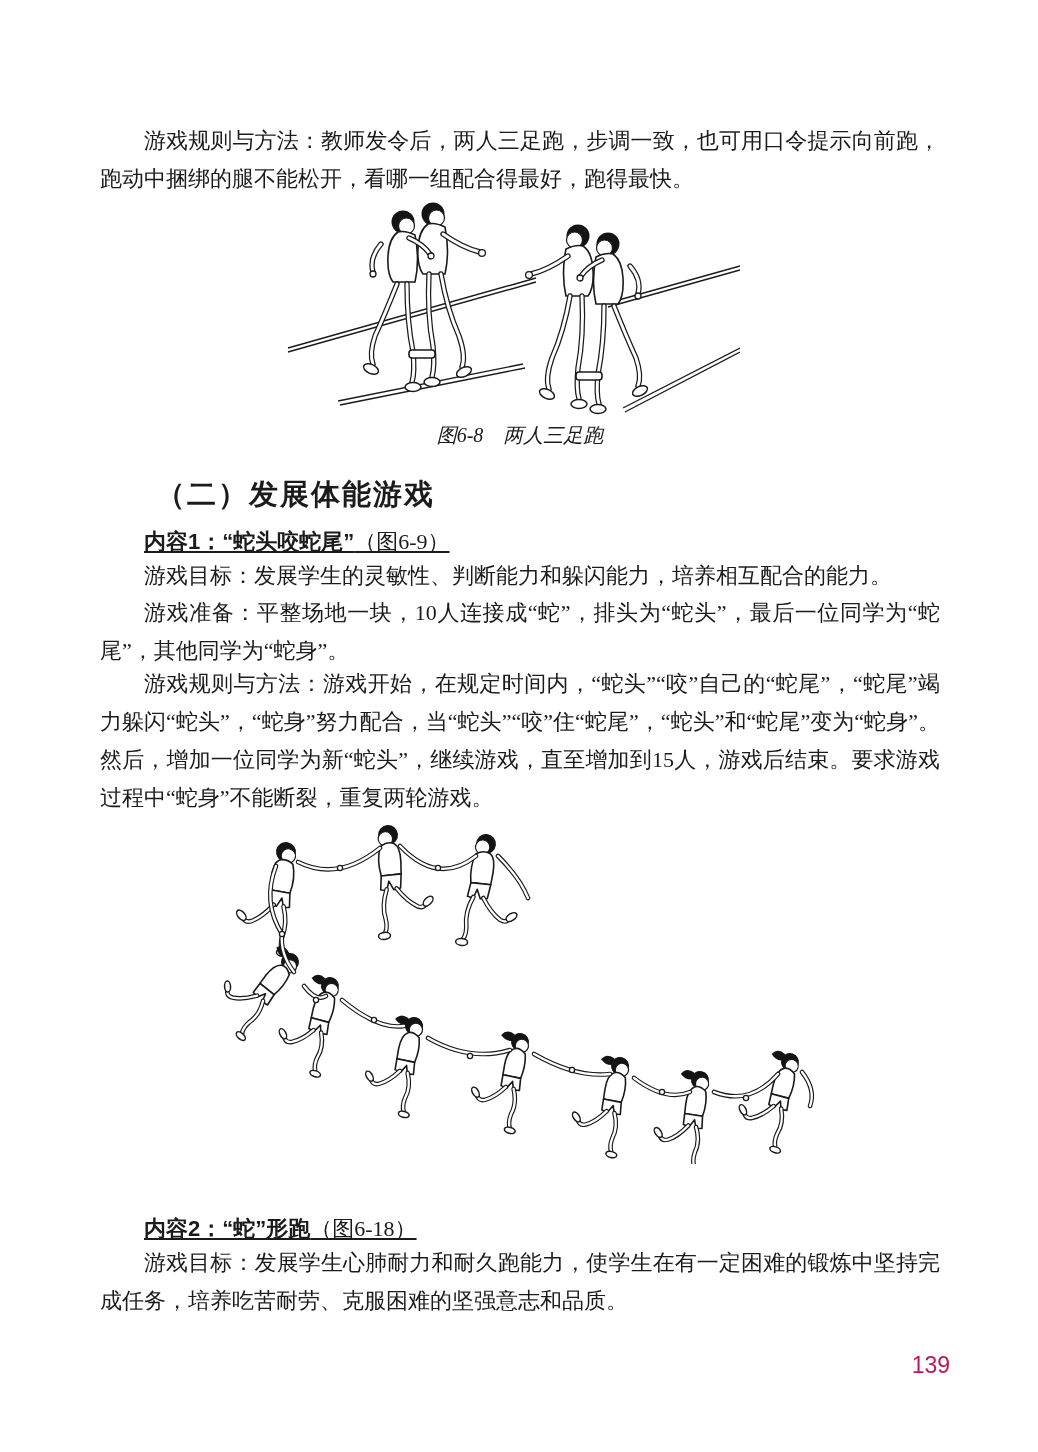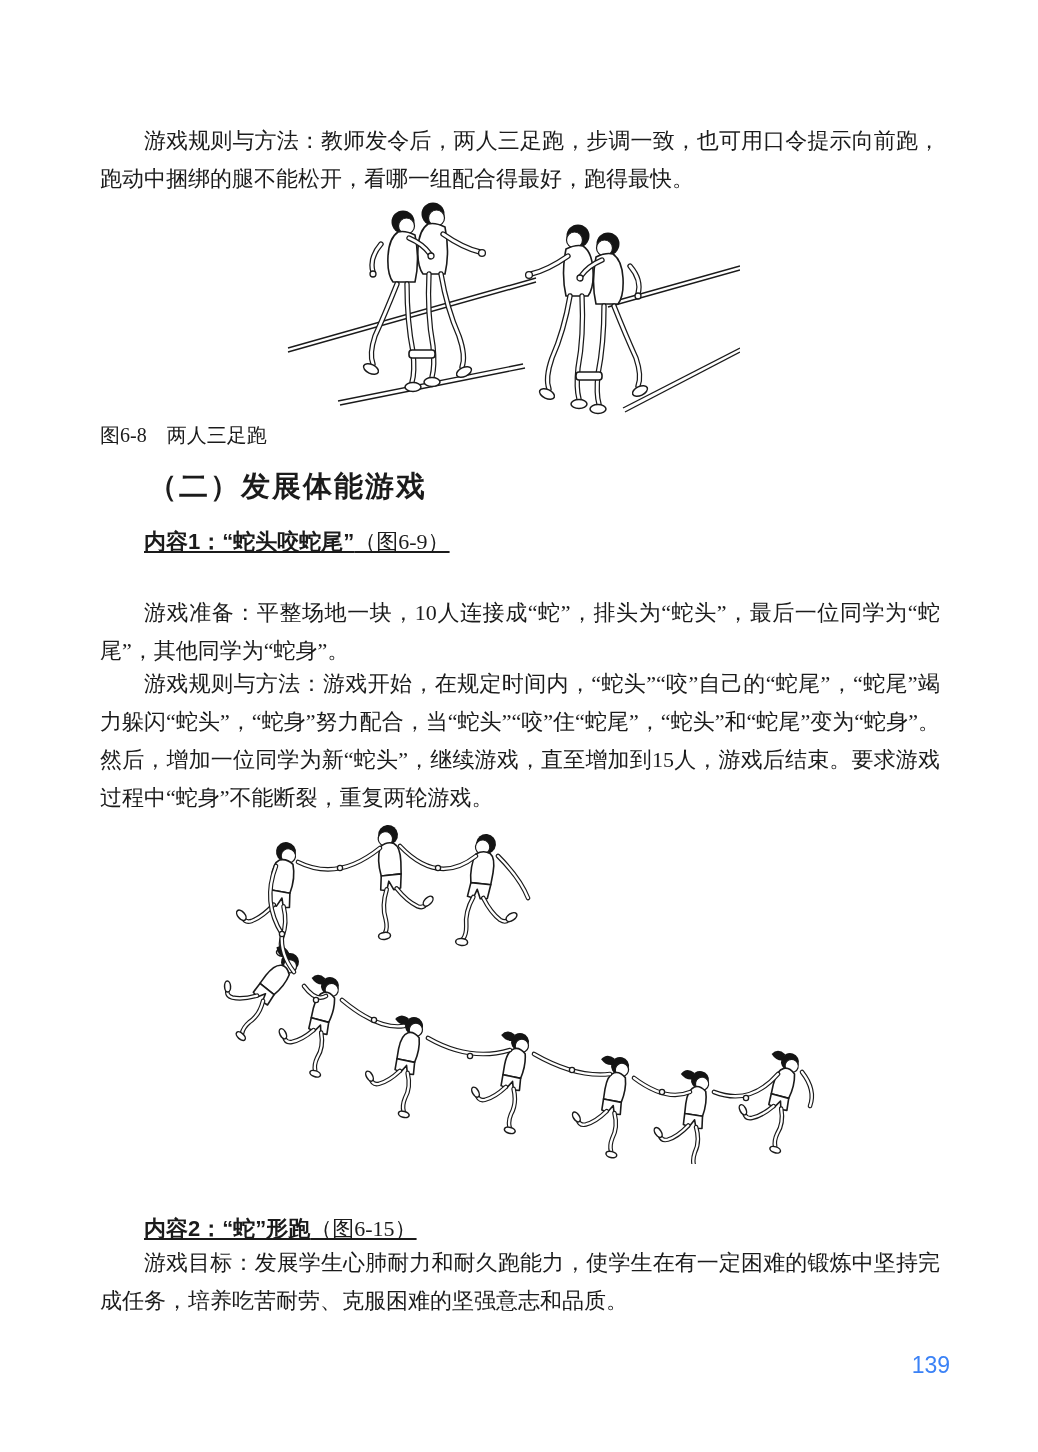--- a/index.html
+++ b/index.html
@@ -1,28 +1,28 @@
 <!DOCTYPE html>
 <html><head>
 <meta charset="utf-8">
 <style>
   html,body{margin:0;padding:0;background:#ffffff;}
   .page{position:relative;width:1038px;height:1452px;background:#fff;
         font-family:"Liberation Serif",serif;color:#1b1b1b;overflow:hidden;}
   .para{position:absolute;left:100px;width:840px;font-size:22px;line-height:38px;
         text-align:justify;text-indent:2em;margin:0;}
-  .caption{position:absolute;left:100px;width:840px;
-        font-size:20px;margin:0;}
-  .h2{position:absolute;left:148px;margin:0;
+  .caption{position:absolute;left:100px;width:840px;text-align:center;
+        font-size:20px;font-style:italic;margin:0;}
+  .h2{position:absolute;left:148px;margin:8px;
         font-family:"Liberation Sans",sans-serif;font-weight:700;font-size:29px;letter-spacing:2px;}
   .item{position:absolute;left:100px;width:840px;font-size:22px;line-height:30px;text-indent:2em;margin:0;text-decoration:underline;}
   .item .b{font-family:"Liberation Sans",sans-serif;font-weight:700;}
   .item .r{font-family:"Liberation Serif",serif;font-weight:400;}
   .pagenum{position:absolute;top:1352px;right:88px;
-        font-family:"Liberation Sans",sans-serif;font-size:23px;color:#3b82f6;}
+        font-family:"Liberation Sans",sans-serif;font-size:23px;color:#be185d;}
   .figwrap{position:absolute;}
   
   .f{fill:#fff;stroke:#1a1a1a;stroke-width:1.6;stroke-linejoin:round;}
   .hb{fill:#141414;stroke:none;}
   .face{fill:#fff;stroke:#1a1a1a;stroke-width:1.2;}
   .lane{stroke:#1a1a1a;stroke-width:1.4;fill:none;}
   .lb{fill:none;stroke:#1a1a1a;stroke-width:5.4;stroke-linecap:round;}
   .lw{fill:none;stroke:#fff;stroke-width:2.9;stroke-linecap:round;}
   .sb{fill:none;stroke:#1a1a1a;stroke-width:4.6;stroke-linecap:round;}
   .sw{fill:none;stroke:#fff;stroke-width:2.3;stroke-linecap:round;}
@@ -95,20 +95,21 @@
       </g>
     </svg>
   </div>
 
   <p class="caption" style="top:422px;">图6-8　两人三足跑</p>
 
   <h2 class="h2" style="top:467px;">（二）发展体能游戏</h2>
 
   <p class="item" style="top:527px;"><span class="b">内容1：“蛇头咬蛇尾”</span><span class="r">（图6-9）</span></p>
 
+  <p class="para" style="top:557px;">游戏目标：发展学生的灵敏性、判断能力和躲闪能力，培养相互配合的能力。</p>
   <p class="para" style="top:594px;">游戏准备：平整场地一块，10人连接成“蛇”，排头为“蛇头”，最后一位同学为“蛇尾”，其他同学为“蛇身”。</p>
   <p class="para" style="top:665px;">游戏规则与方法：游戏开始，在规定时间内，“蛇头”“咬”自己的“蛇尾”，“蛇尾”竭力躲闪“蛇头”，“蛇身”努力配合，当“蛇头”“咬”住“蛇尾”，“蛇头”和“蛇尾”变为“蛇身”。然后，增加一位同学为新“蛇头”，继续游戏，直至增加到15人，游戏后结束。要求游戏过程中“蛇身”不能断裂，重复两轮游戏。</p>
 
   <div class="figwrap" style="top:816px;left:198px;width:662px;height:348px;">
     <svg width="662" height="348" viewBox="0 0 662 348">
       <defs>
         <g id="kboy">
           <circle class="hb" cx="0" cy="0" r="10"></circle>
           <circle class="face" cx="3" cy="3.5" r="7.2"></circle>
           <path class="f" d="M -5 9 Q -11 13 -10 28 L -9 40 L 11 40 Q 14 24 9 11 Q 2 6 -5 9 Z"></path>
@@ -180,19 +181,19 @@
         <circle class="hand" cx="176" cy="204" r="2.6"></circle>
           <circle class="hand" cx="272" cy="240" r="2.6"></circle>
         <circle class="hand" cx="374" cy="254" r="2.6"></circle>
           <circle class="hand" cx="464" cy="276" r="2.6"></circle>
         <circle class="hand" cx="548" cy="282" r="2.6"></circle>
       </g>
     </svg>
   </div>
 
 
-  <p class="item" style="top:1214px;"><span class="b">内容2：“蛇”形跑</span><span class="r">（图6-15）</span></p>
+  <p class="item" style="top:1214px;"><span class="b">内容2：“蛇”形跑</span><span class="r">（图6-18）</span></p>
 
   <p class="para" style="top:1244px;">游戏目标：发展学生心肺耐力和耐久跑能力，使学生在有一定困难的锻炼中坚持完成任务，培养吃苦耐劳、克服困难的坚强意志和品质。</p>
 
   <div class="pagenum">139</div>
 
 </div>
 
 </body></html>

